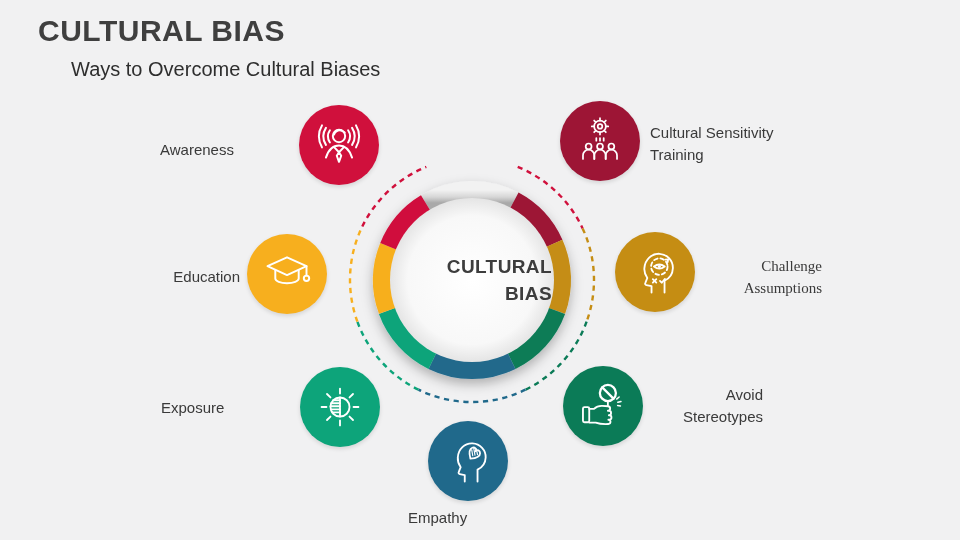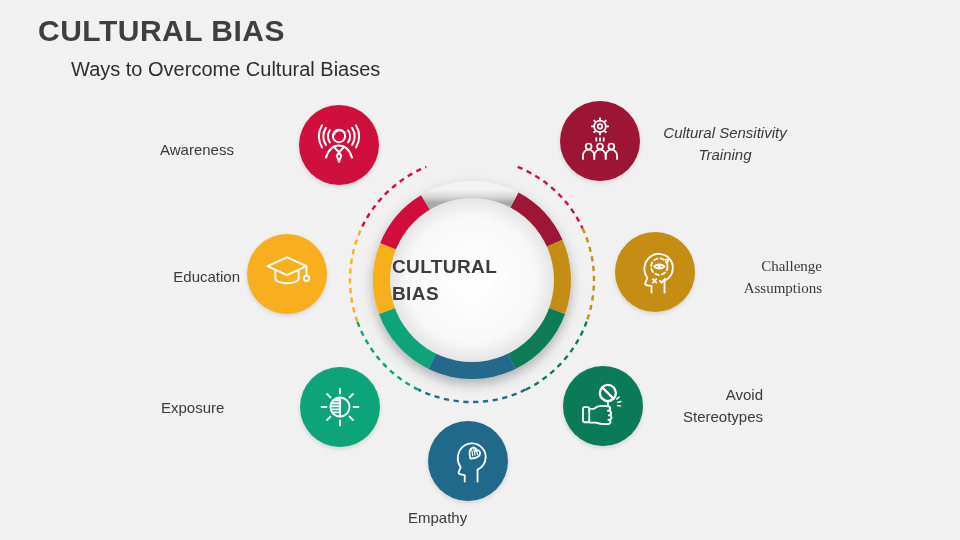--- a/index.html
+++ b/index.html
@@ -13,21 +13,21 @@
     position:absolute;left:38px;top:14px;
     font-size:30px;font-weight:700;letter-spacing:.5px;color:#3f3f3f;
   }
   .page-subtitle{
     position:absolute;left:38px;top:58px;
     font-size:20px;font-weight:400;color:#2e2e2e;margin-left:33px;
   }
   svg.diagram{position:absolute;left:0;top:0;width:960px;height:540px;}
   .center-label{
     position:absolute;left:392px;top:254px;width:160px;
-    text-align:left;font-size:19px;font-weight:700;color:#3d3d3d;
+    text-align:right;font-size:19px;font-weight:700;color:#3d3d3d;
     line-height:1.4;letter-spacing:.4px;
   }
   .node{
     position:absolute;width:80px;height:80px;border-radius:50%;
     display:flex;align-items:center;justify-content:center;
     box-shadow:0 2px 4px rgba(0,0,0,.12);
   }
   #node-awareness{left:299px;top:105px;}
   #node-training {left:560px;top:101px;}
   #node-education{left:247px;top:234px;}
@@ -36,21 +36,21 @@
   #node-avoid    {left:563px;top:366px;}
   #node-empathy  {left:428px;top:421px;}
   .node svg{width:52px;height:52px;display:block;}
   #node-awareness svg{width:56px;height:56px;}
   .label{
     position:absolute;font-size:15px;color:#3a3a3a;line-height:1.45;
   }
   #label-awareness{left:160px;top:139px;width:132px;}
   #label-education{left:108px;top:266px;width:132px;text-align:right;}
   #label-exposure {left:161px;top:397px;width:132px;text-align:left;}
-  #label-training {left:650px;top:122px;width:150px;text-align:center;font-style:italic;}
+  #label-training {left:650px;top:122px;width:150px;text-align:left;}
   #label-challenge{left:702px;top:256px;width:120px;text-align:right;font-family:Liberation Serif, serif;}
   #label-avoid    {left:651px;top:384px;width:112px;text-align:right;}
   #label-empathy  {left:408px;top:507px;width:120px;text-align:left;}
 </style>
 </head>
 <body>
 
 <div class="stage">
 
   <div class="page-title">CULTURAL BIAS</div>

